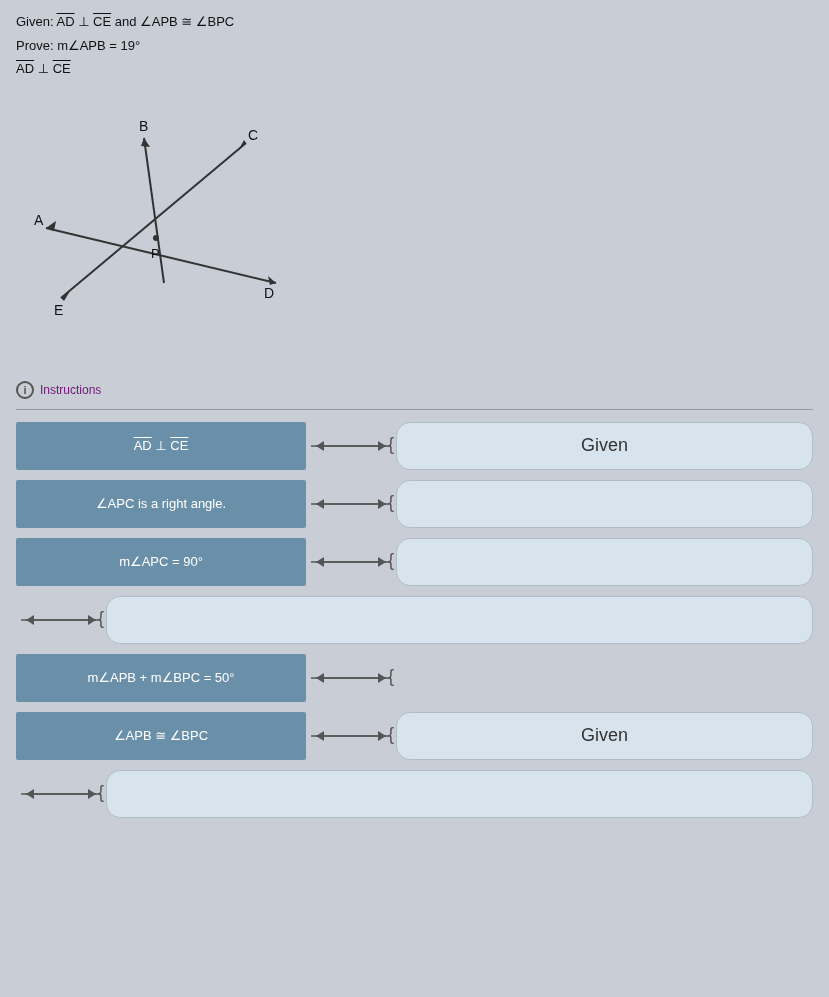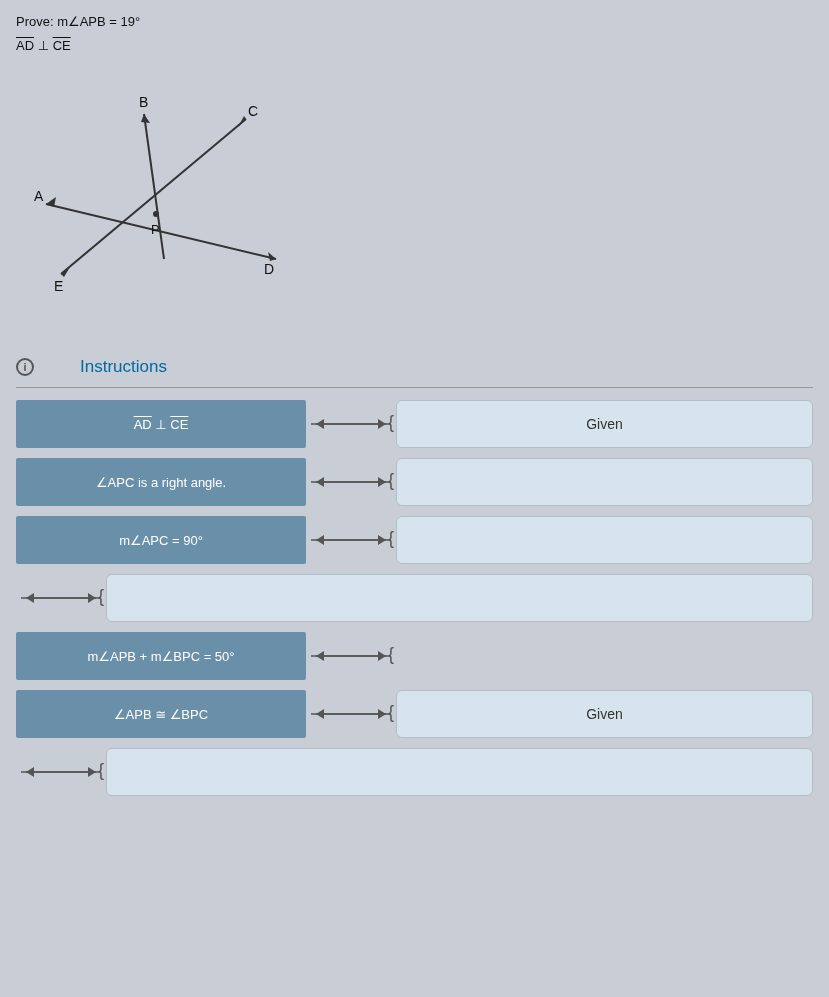--- a/index.html
+++ b/index.html
@@ -52,23 +52,22 @@
       border: 2px solid #555;
       display: flex;
       align-items: center;
       justify-content: center;
       font-size: 11px;
       font-weight: bold;
       color: #555;
       flex-shrink: 0;
     }
     .instructions-text {
-      font-size: 17px;
-      color: #0369a1;
-      margin-left: 40px;
+      font-size: 12px;
+      color: #701a75;
     }
     hr.divider {
       border: none;
       border-top: 1px solid #999;
       margin-bottom: 12px;
       width: 100%;
     }
     .proof-rows {
       display: flex;
       flex-direction: column;
@@ -100,40 +99,43 @@
       position: relative;
       flex-shrink: 0;
     }
     .arrow-connector svg {
       width: 90px;
       height: 30px;
     }
     .reason-box {
       background: #d8e4ed;
       color: #333;
-      font-size: 14px;
+      font-size: 18px;
       padding: 10px 16px;
       flex: 1;
       min-height: 48px;
       display: flex;
       align-items: center;
       justify-content: center;
       text-align: center;
-      border-radius: 6px;
+      border-radius: 14px;
       border: 1px solid #b0bec5;
     }
     .overline {
       text-decoration: overline;
     }
   </style>
 </head>
 <body>
 
 <div class="page">
 
+  <div class="given-text">
+    Given: <span class="overline">AD</span> ⊥ <span class="overline">CE</span> and ∠APB ≅ ∠BPC
+  </div>
   <div class="given-text">
     Prove: m∠APB = 19°
   </div>
 
   <div class="given-text diagram-label">
     <span class="overline">AD</span> ⊥ <span class="overline">CE</span>
   </div>
 
   <div class="diagram-area">
     <svg class="diagram" viewBox="0 0 280 260">

